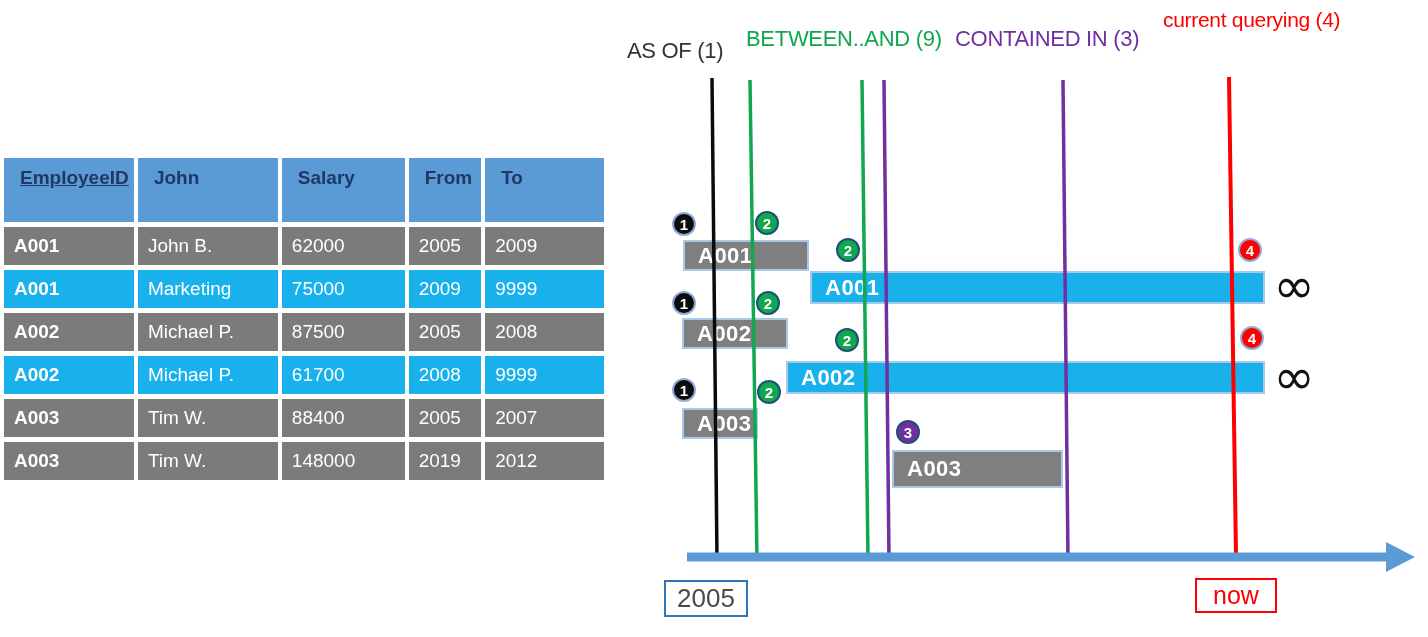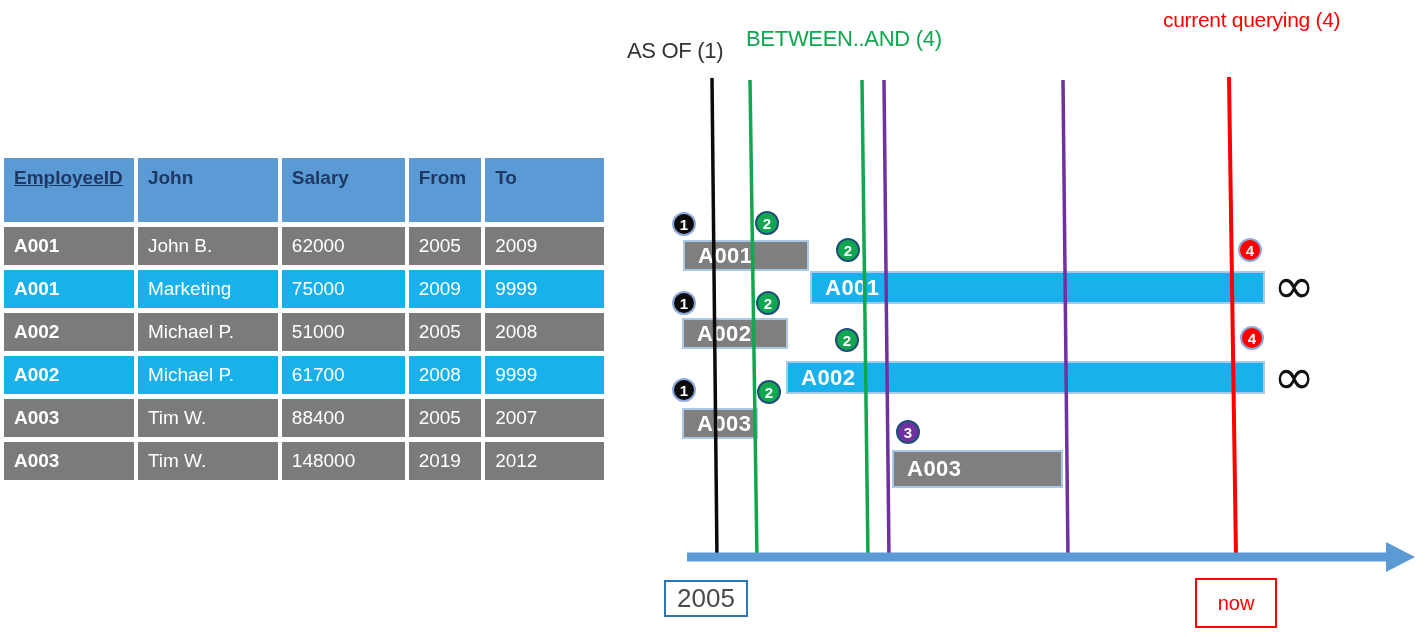--- a/index.html
+++ b/index.html
@@ -25,21 +25,21 @@
 
   
   table.emp{
     position:absolute;left:0;top:153px;width:608px;
     border-collapse:separate;border-spacing:4px 5px;
     table-layout:fixed;
   }
   table.emp th{
     background:var(--header-blue);color:var(--header-text);
     font-size:19px;font-weight:bold;text-align:left;
-    vertical-align:top;padding:9px 0 0 10px;height:64px;
+    vertical-align:top;padding:9px 0 0 16px;height:64px;
   }
   table.emp th.u{text-decoration:underline;}
   table.emp td{
     color:#fff;font-size:19px;padding:0 0 0 10px;height:38px;vertical-align:middle;
   }
   tr.gray td{background:var(--row-gray);}
   tr.cyan td{background:var(--cyan);}
   td.id{font-weight:bold;}
 
   
@@ -86,23 +86,23 @@
   .startbox{
     position:absolute;left:664px;top:580px;width:84px;height:37px;
     border:2px solid var(--box-border-blue);color:#4a4a4a;
     font-size:26px;display:flex;align-items:center;justify-content:center;
   }
   .axis-title{
     position:absolute;left:833px;top:578px;width:250px;text-align:center;
     color:#262626;font-size:31px;white-space:nowrap;
   }
   .nowbox{
-    position:absolute;left:1195px;top:578px;width:82px;height:50px;
+    position:absolute;left:1195px;top:578px;width:82px;height:35px;
     border:2px solid var(--red);color:var(--red);
-    font-size:20px;display:flex;align-items:center;justify-content:center;
+    font-size:25px;display:flex;align-items:center;justify-content:center;
   }
 </style>
 </head>
 <body>
 
 <div class="stage">
 
   <table class="emp">
     <colgroup>
       <col style="width:129px">
@@ -131,21 +131,21 @@
       <tr class="cyan">
         <td class="id">A001</td>
         <td>Marketing</td>
         <td>75000</td>
         <td>2009</td>
         <td>9999</td>
       </tr>
       <tr class="gray">
         <td class="id">A002</td>
         <td>Michael P.</td>
-        <td>51000</td>
+        <td>87500</td>
         <td>2005</td>
         <td>2008</td>
       </tr>
       <tr class="cyan">
         <td class="id">A002</td>
         <td>Michael P.</td>
         <td>61700</td>
         <td>2008</td>
         <td>9999</td>
       </tr>
@@ -160,21 +160,22 @@
         <td class="id">A003</td>
         <td>Tim W.</td>
         <td>148000</td>
         <td>2019</td>
         <td>2012</td>
       </tr>
     </tbody>
   </table>
 
   <div class="lg as-of">AS OF (1)</div>
-  <div class="lg between">BETWEEN..AND (4)</div>
+  <div class="lg between">BETWEEN..AND (9)</div>
+  <div class="lg contained">CONTAINED IN (3)</div>
   <div class="lg current">
     <span>current querying (4)</span><br>
   </div>
 
   <div class="bar gray" style="left:683px;top:240px;width:126px;height:31px">
     <span>A001</span>
   </div>
   <div class="bar cyan" style="left:810px;top:271px;width:455px;height:33px">
     <span>A001</span>
   </div>

